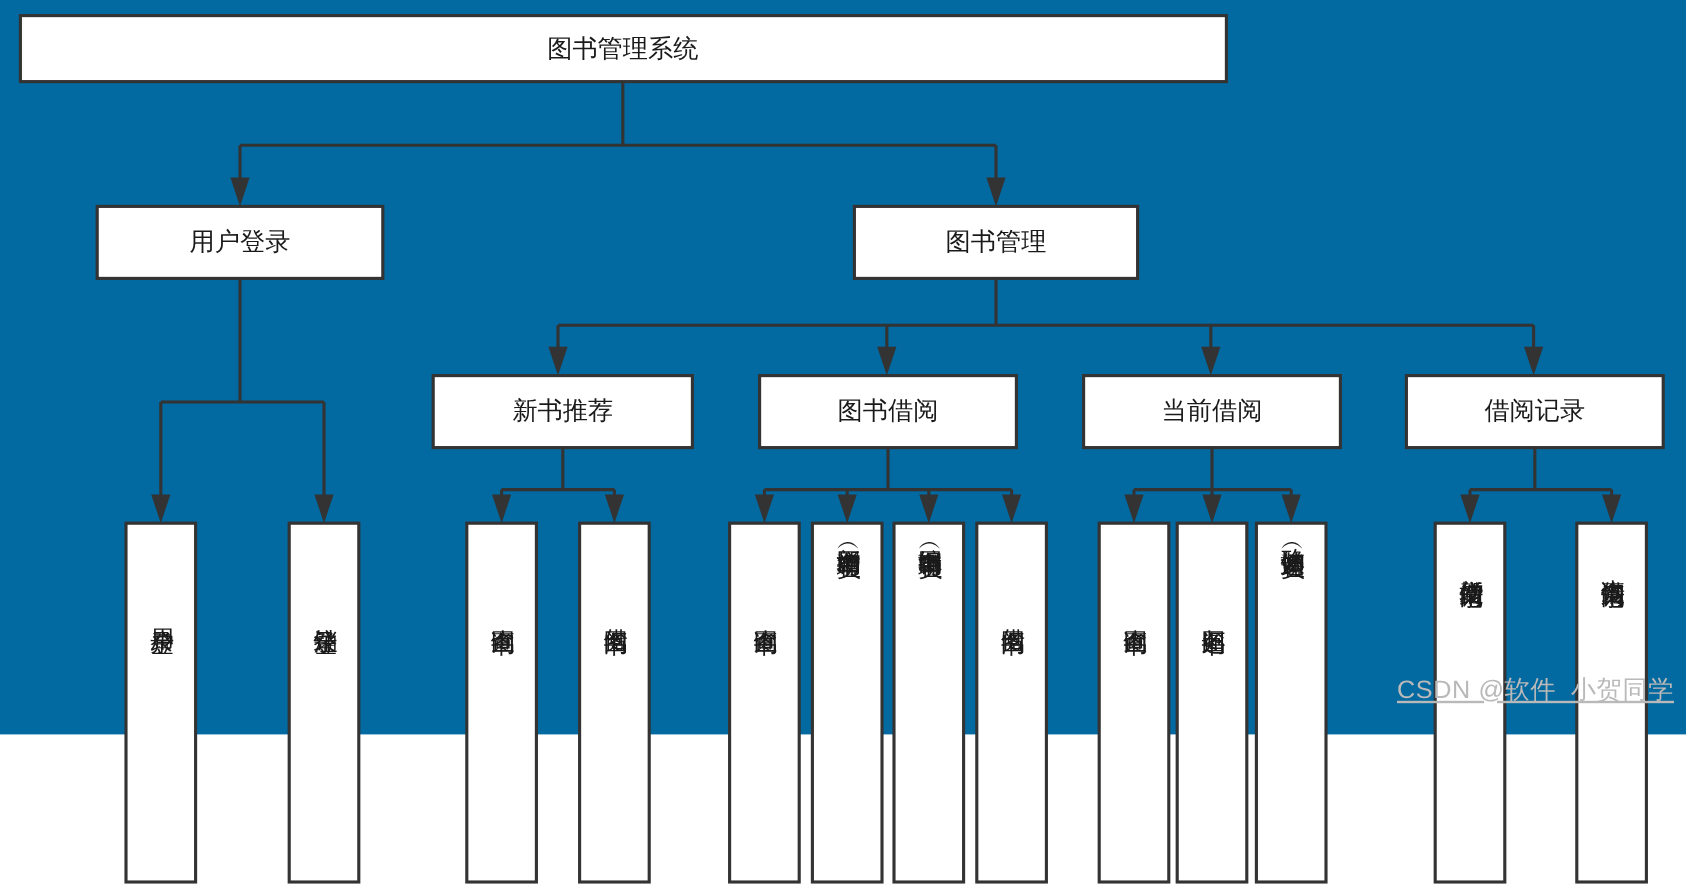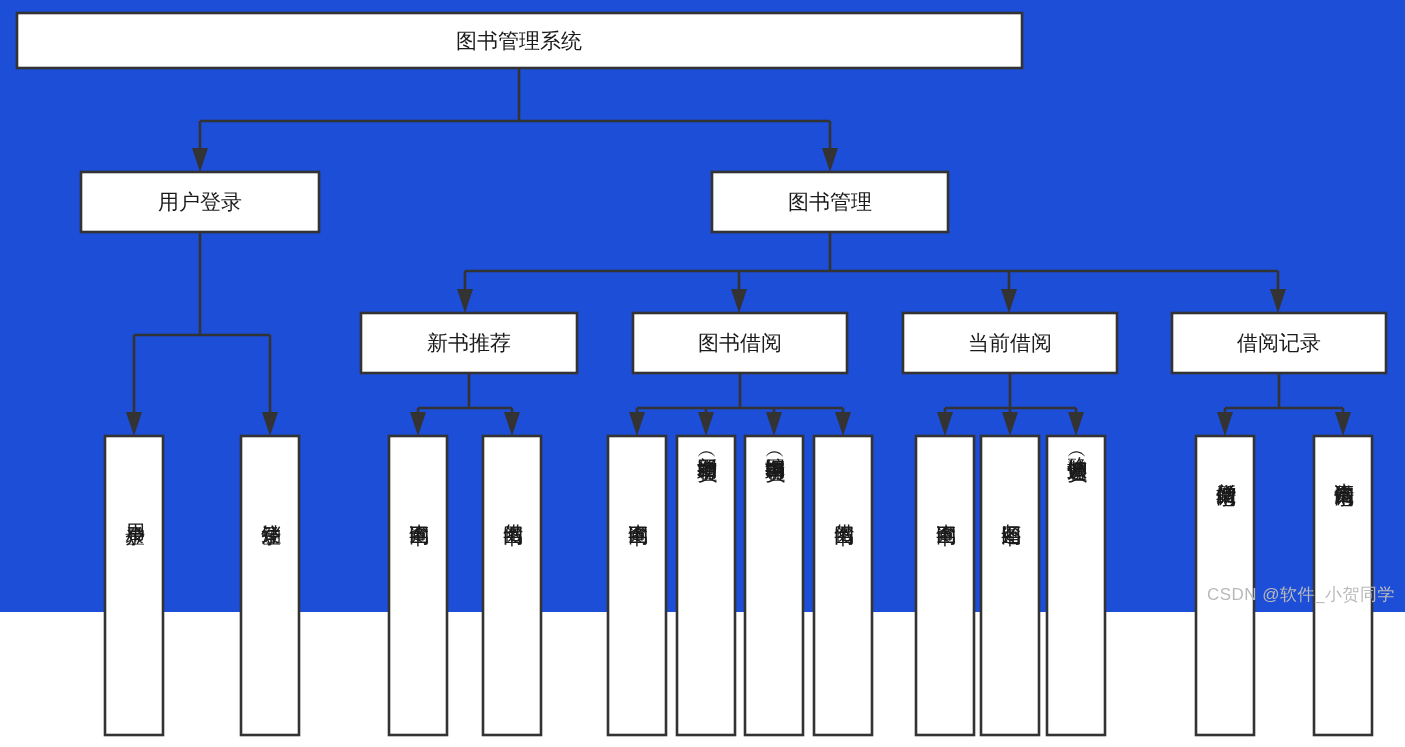--- a/index.html
+++ b/index.html
@@ -11,21 +11,21 @@
   body {
     width: 1405px;
     height: 747px;
     overflow: hidden;
     font-family: "Liberation Sans", "DejaVu Sans", sans-serif;
   }
   #diagram-root {
     position: relative;
     width: 1405px;
     height: 612px;
-    background: #1d4ed8;
+    background: #0369a1;
   }
   svg.flow {
     position: absolute;
     left: 0;
     top: 0;
     width: 1405px;
     height: 747px;
     display: block;
   }
   .node-rect {
@@ -52,27 +52,28 @@
   }
   .node-label.vertical-label {
     font-size: 20px;
     writing-mode: vertical-rl;
     text-orientation: upright;
     letter-spacing: 1px;
   }
   .watermark {
     position: absolute;
     right: 10px;
-    bottom: 6px;
+    bottom: 23px;
     font-family: "Liberation Sans", "DejaVu Sans", sans-serif;
-    font-size: 17px;
+    font-size: 21px;
     color: #b9b9b9;
     white-space: nowrap;
     letter-spacing: 0.5px;
     pointer-events: none;
+    text-decoration: underline;
   }
 </style>
 </head>
 <body>
 
 <div id="diagram-root">
 
   <svg class="flow" viewBox="0 0 1405 747">
 
     <g>

